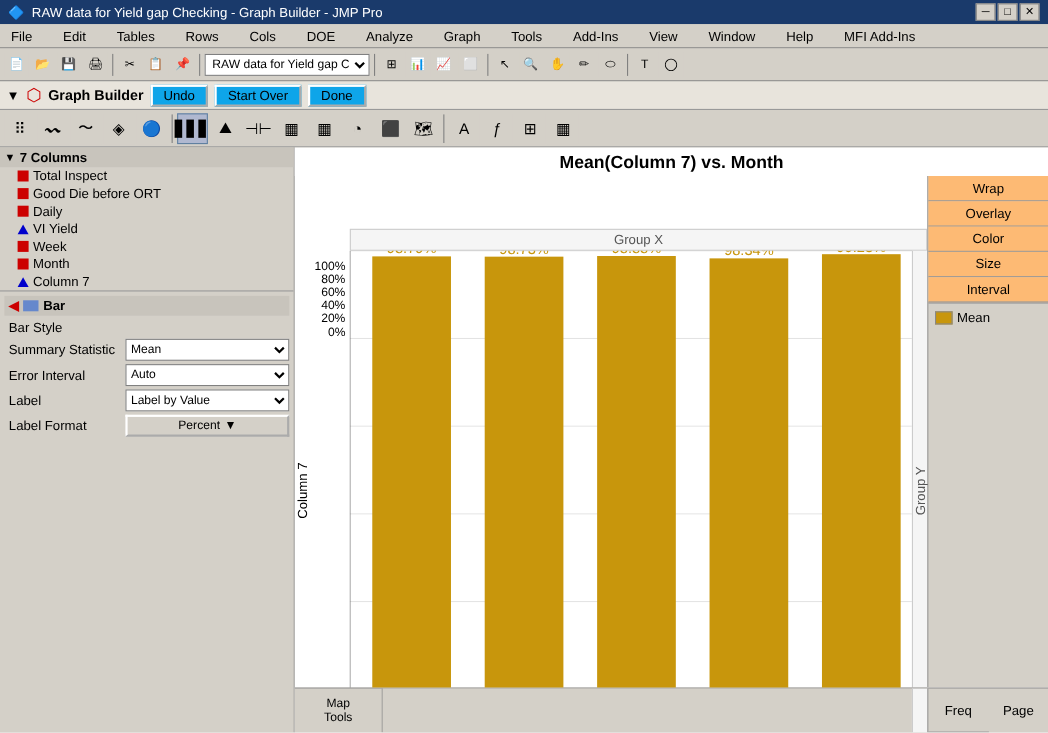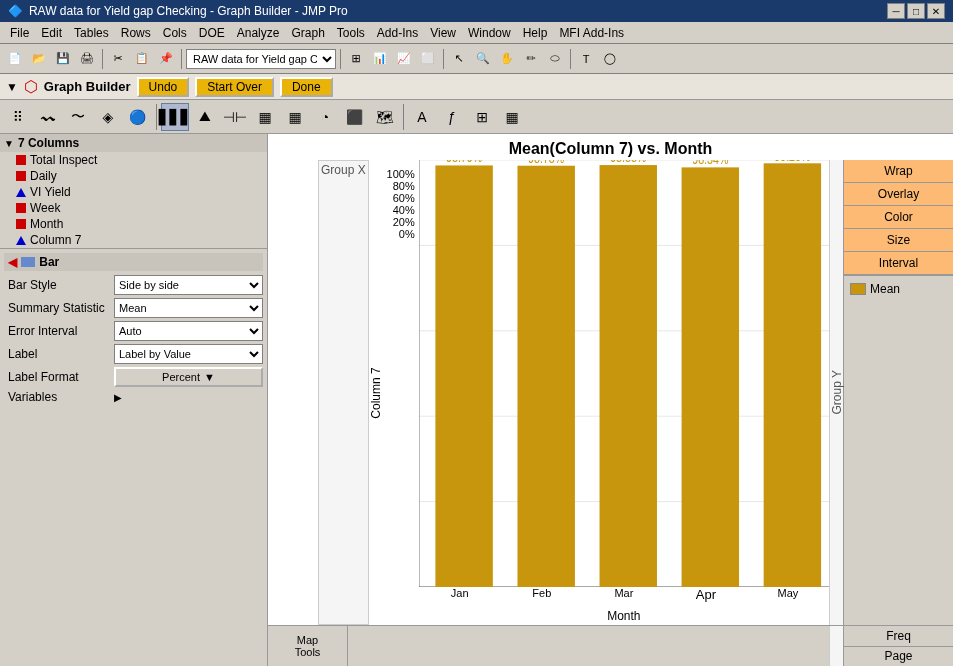--- a/index.html
+++ b/index.html
@@ -5,34 +5,34 @@
     * { box-sizing: border-box; margin: 0; padding: 0; }
     body { font-family: Arial, sans-serif; font-size: 12px; background: #d4d0c8; color: #000; width: 953px; height: 666px; overflow: hidden; }
     
     
     .title-bar { background: #1a3a6b; color: #fff; height: 22px; display: flex; align-items: center; justify-content: space-between; padding: 0 8px; font-size: 12px; }
     .title-bar-left { display: flex; align-items: center; gap: 6px; }
     .title-bar-controls { display: flex; gap: 2px; }
     .title-btn { width: 18px; height: 16px; background: #d4d0c8; border: 1px solid #808080; display: flex; align-items: center; justify-content: center; font-size: 10px; cursor: pointer; color: #000; }
 
     
-    .menu-bar { background: #d4d0c8; height: 22px; display: flex; align-items: center; padding: 0 4px; border-bottom: 1px solid #808080; gap: 0; }
+    .menu-bar { background: #d4d0c8; height: 22px; display: flex; align-items: center; padding: 0 4px; border-bottom: 1px solid #808080; gap: 16px; }
     .menu-item { padding: 2px 6px; font-size: 12px; cursor: pointer; }
 
     
     .toolbar { background: #d4d0c8; height: 30px; display: flex; align-items: center; padding: 0 4px; border-bottom: 1px solid #808080; gap: 2px; }
     .toolbar-btn { width: 22px; height: 22px; background: #d4d0c8; border: 1px solid transparent; display: flex; align-items: center; justify-content: center; font-size: 11px; cursor: pointer; }
     .toolbar-separator { width: 1px; height: 20px; background: #808080; margin: 0 2px; }
     .toolbar-combo { height: 20px; font-size: 11px; background: #fff; border: 1px solid #808080; padding: 0 2px; width: 150px; }
 
     
     .graph-builder { display: flex; flex-direction: column; height: calc(666px - 74px); }
     .gb-header { background: #e8e4dc; height: 26px; display: flex; align-items: center; padding: 0 6px; border-bottom: 1px solid #999; gap: 6px; }
     .gb-title { font-weight: bold; font-size: 13px; }
-    .gb-btn { padding: 2px 10px; background: #eab308; border: 2px outset #fff; font-size: 12px; cursor: pointer; height: 20px; display: flex; align-items: center; }
+    .gb-btn { padding: 2px 10px; background: #0ea5e9; border: 2px outset #fff; font-size: 12px; cursor: pointer; height: 20px; display: flex; align-items: center; }
 
     
     .gb-toolbar { background: #d4d0c8; height: 34px; display: flex; align-items: center; padding: 0 4px; border-bottom: 1px solid #999; gap: 2px; }
     .gb-tool-btn { width: 28px; height: 28px; background: #d4d0c8; border: 1px solid transparent; display: flex; align-items: center; justify-content: center; font-size: 14px; cursor: pointer; }
     .gb-tool-btn.active { background: #b0b8d0; border: 1px solid #6080a0; }
     .gb-tool-separator { width: 1px; height: 26px; background: #808080; margin: 0 2px; }
 
     
     .main-content { display: flex; flex: 1; overflow: hidden; }
 
@@ -180,20 +180,24 @@
         <div class="section-header">
           <span class="section-arrow">▼</span>
           <span>7 Columns</span>
         </div>
         <div class="column-item">
           <span style="display:inline-block;width:10px;height:10px;background:#cc0000;"></span>
           <span>Total Inspect</span>
         </div>
         <div class="column-item">
           <span style="display:inline-block;width:10px;height:10px;background:#cc0000;"></span>
+          <span>Good Die before ORT</span>
+        </div>
+        <div class="column-item">
+          <span style="display:inline-block;width:10px;height:10px;background:#cc0000;"></span>
           <span>Daily</span>
         </div>
         <div class="column-item">
           <span style="display:inline-block;width:0;height:0;border-left:5px solid transparent;border-right:5px solid transparent;border-bottom:9px solid #0000cc;"></span>
           <span>VI Yield</span>
         </div>
         <div class="column-item">
           <span style="display:inline-block;width:10px;height:10px;background:#cc0000;"></span>
           <span>Week</span>
         </div>
@@ -209,25 +213,20 @@
 
       <div class="bar-section">
         <div class="bar-section-header">
           <span style="color:#cc0000;">◀</span>
           <span style="background:#6688cc;width:14px;height:10px;display:inline-block;"></span>
           <span>Bar</span>
         </div>
 
         <div class="prop-row">
           <div class="prop-label">Bar Style</div>
-          <div class="prop-control">
-            <select class="prop-select">
-              <option>Side by side</option>
-            </select>
-          </div>
         </div>
 
         <div class="prop-row">
           <div class="prop-label">Summary Statistic</div>
           <div class="prop-control">
             <select class="prop-select">
               <option>Mean</option>
             </select>
           </div>
         </div>
@@ -253,32 +252,28 @@
         <div class="prop-row">
           <div class="prop-label">Label Format</div>
           <div class="prop-control">
             <div class="prop-btn">
               <span>Percent</span>
               <span>▼</span>
             </div>
           </div>
         </div>
 
-        <div class="variables-row">
-          <div class="variables-label">Variables</div>
-          <span class="variables-arrow">▶</span>
-        </div>
       </div>
     </div>
 
     <div class="chart-area">
       <div class="chart-title">Mean(Column 7) vs. Month</div>
 
       <div style="display:flex;flex:1;overflow:hidden;">
-        <div style="display:flex;flex:1;">
+        <div style="display:flex;flex-direction:column;flex:1;margin-top:48px;">
 
           <div style="display:flex;align-items:stretch;margin:0 0 0 50px;padding-right:0;">
             <div class="group-x-header" style="flex:1;margin:0;">Group X</div>
           </div>
 
           <div style="display:flex;flex:1;">
 
             <div style="width:14px;display:flex;align-items:center;justify-content:center;">
               <div style="transform:rotate(-90deg);white-space:nowrap;font-size:12px;">Column 7</div>
             </div>
@@ -357,20 +352,20 @@
         </div>
       </div>
 
       <div class="bottom-strip">
         <div class="map-shape-area">
           <span>Map</span>
           <span>Tools</span>
         </div>
         <div class="chart-bottom-area"></div>
         <div style="width:14px;background:#f5f5f5;border-left:1px solid #ccc;"></div>
-        <div style="display:flex;flex-direction:column;width:110px;border-left:1px solid #999;">
+        <div style="display:flex;flex-direction:row;width:110px;border-left:1px solid #999;">
           <div style="flex:1;display:flex;align-items:center;justify-content:center;font-size:12px;border-bottom:1px solid #999;">Freq</div>
           <div style="flex:1;display:flex;align-items:center;justify-content:center;font-size:12px;">Page</div>
         </div>
       </div>
     </div>
   </div>
 </div>
 
 </body></html>

